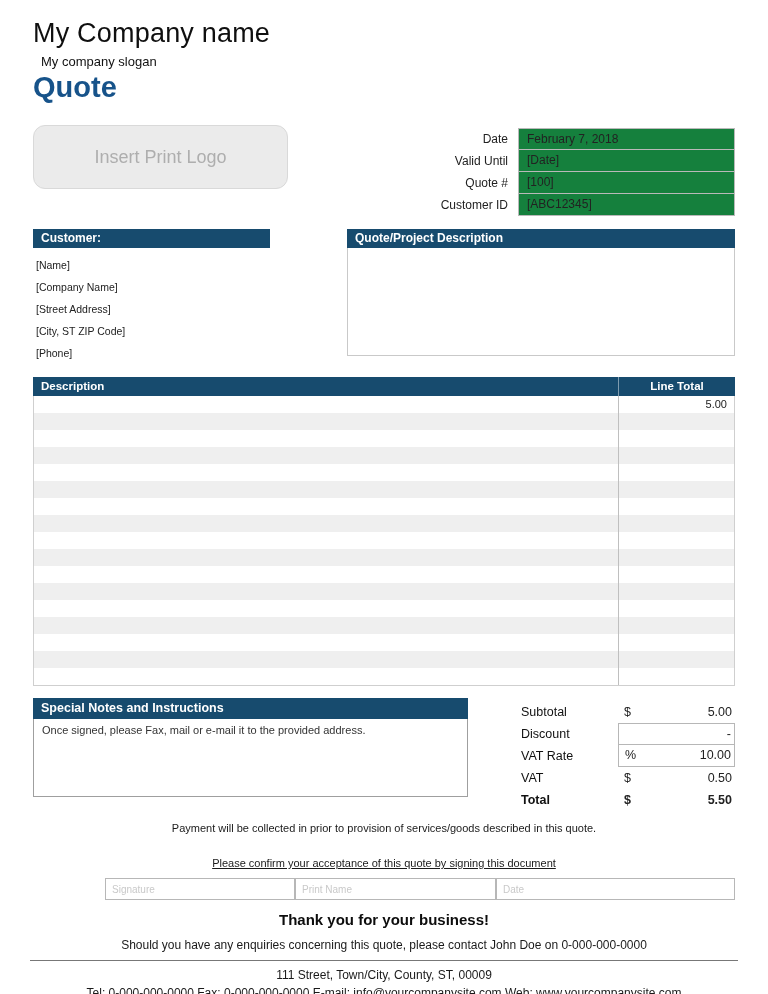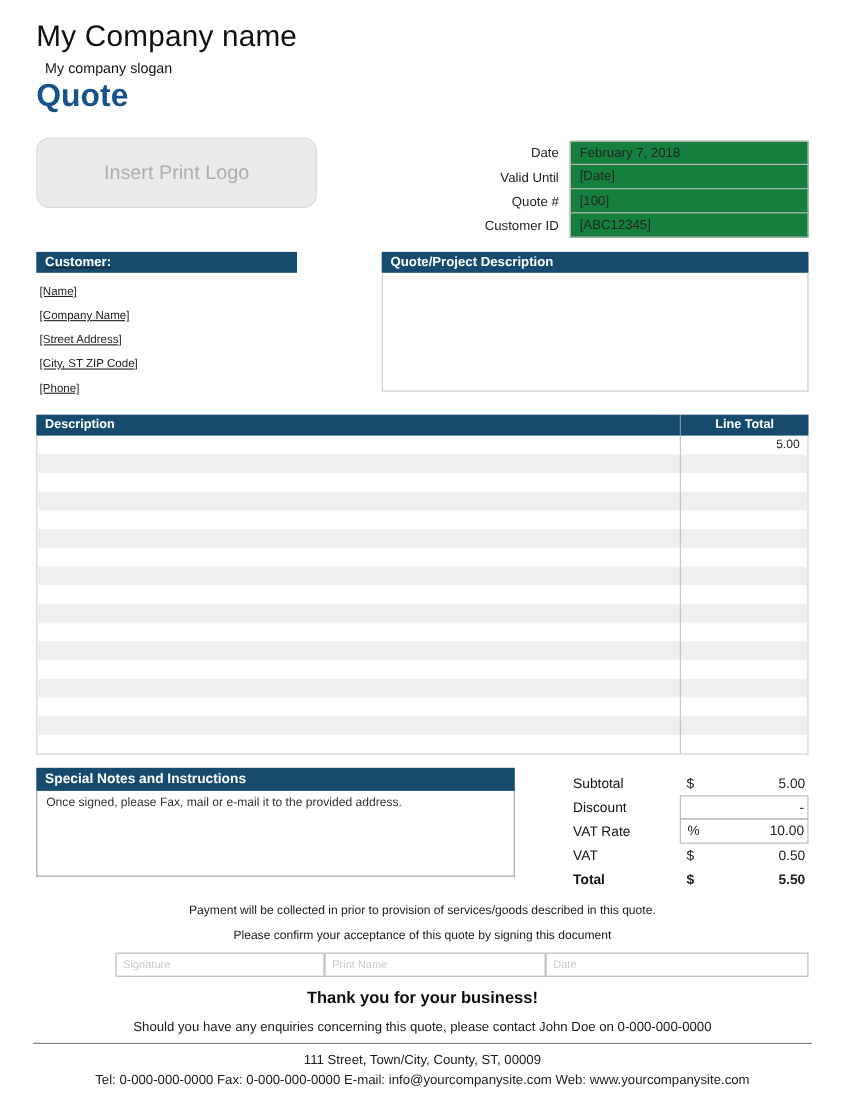--- a/index.html
+++ b/index.html
@@ -31,21 +31,21 @@
   .logo-box span { font-size: 18px; color: #aeaeae; }
   .info-fields { width: 305px; margin-top: 3px; }
   .info-row { display: flex; align-items: stretch; height: 22px; }
   .info-row + .info-row .info-value { margin-top: -1px; }
   .info-label { width: 88px; text-align: right; padding-right: 10px; font-size: 12px; color: #222; line-height: 22px; }
   .info-value { flex: 1; border: 1px solid #b9b9b9; font-size: 12px; line-height: 20px; padding-left: 8px; background: #15803d; }
 
   
   .cust-proj-row { display: flex; justify-content: space-between; margin-top: 13px; }
   .bar { background: var(--accent); color: #fff; font-weight: bold; font-size: 12px; line-height: 19px; height: 19px; padding-left: 8px; }
-  .customer-block { width: 237px; text-decoration: underline; }
+  .customer-block { width: 237px; }
   .customer-lines { padding: 6px 0 0 3px; }
   .customer-line { font-size: 10.5px; color: #222; line-height: 22px; }
   .project-block { width: 388px; }
   .project-box { height: 108px; border: 1px solid #c9c9c9; border-top: none; font-size: 11px; padding: 4px 6px; }
 
   
   .items-table { margin-top: 13px; }
   .items-header { display: flex; background: var(--accent); color: #fff; height: 19px; font-size: 11.5px; font-weight: bold; }
   .items-header .col-desc { flex: 1; padding-left: 8px; line-height: 19px; }
   .items-header .col-total { width: 117px; text-align: center; line-height: 19px; border-left: 1px solid rgba(255,255,255,0.45); }
@@ -65,21 +65,21 @@
   .totals-label { width: 97px; font-size: 12.5px; line-height: 22px; color: #111; }
   .totals-cell { flex: 1; display: flex; font-size: 12.5px; line-height: 22px; padding: 0 3px 0 6px; }
   .totals-value { margin-left: auto; text-align: right; }
   .totals-row.boxed .totals-cell { border: 1px solid #b7b7b7; line-height: 20px; }
   .totals-row.boxed + .totals-row.boxed .totals-cell { margin-top: -1px; height: 23px; }
   .totals-row.bold .totals-label, .totals-row.bold .totals-cell { font-weight: bold; }
 
   
   .disclaimer { margin-top: 10px; text-align: center; }
   .disclaimer div { font-size: 11px; color: #1a1a1a; line-height: 15px; }
-  .acceptance { margin-top: 9px; text-align: center; font-size: 11px; color: #1a1a1a; }
+  .acceptance { margin-top: 21px; text-align: center; font-size: 11px; color: #1a1a1a; text-decoration: underline; }
   .signature-row { display: flex; justify-content: flex-end; margin-top: 9px; padding-left: 48px; }
   .sig-box { height: 22px; border: 1px solid #b7b7b7; font-size: 10px; color: #c9c9c9; line-height: 21px; padding-left: 6px; }
   .sig-box.w1 { width: 190px; } .sig-box.w2 { width: 201px; } .sig-box.w3 { width: 239px; }
   .thanks { margin-top: 11px; text-align: center; font-size: 15px; font-weight: bold; color: #0d0d0d; }
   .enquiries { margin-top: 10px; text-align: center; font-size: 12px; color: #1a1a1a; }
   .footer-divider { border: none; border-top: 1px solid #777; margin: 8px -3px 0 -3px; }
   .footer-address { margin-top: 7px; text-align: center; font-size: 12px; color: #1a1a1a; }
   .footer-contact { margin-top: 4px; text-align: center; font-size: 12px; color: #1a1a1a; }
 </style>
 </head>

